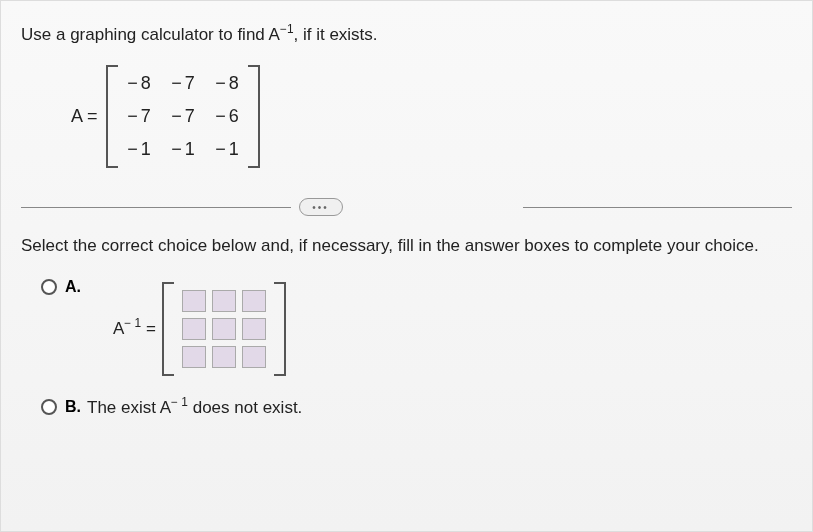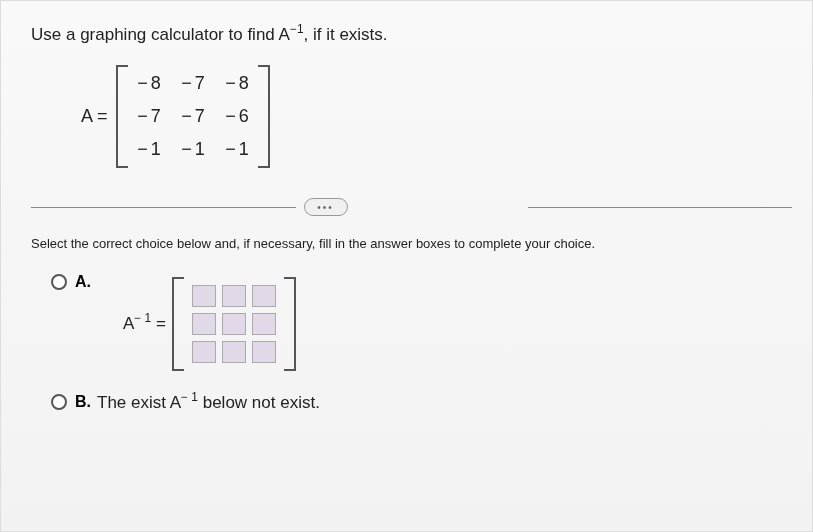--- a/index.html
+++ b/index.html
@@ -9,21 +9,21 @@
       font-family: Arial, Helvetica, sans-serif;
       background: #e8e8e8;
       width: 813px;
       height: 532px;
       overflow: hidden;
     }
     .page {
       background: linear-gradient(to bottom, #f9f9f9, #f2f2f2);
       width: 813px;
       height: 532px;
-      padding: 24px 20px 20px 30px;
+      padding: 24px 20px 20px 20px;
       position: relative;
       border: 1px solid #ddd;
     }
     .question-text {
       font-size: 17px;
       color: #222;
       margin-bottom: 20px;
     }
     .matrix-block {
       display: flex;
@@ -90,21 +90,21 @@
       align-items: center;
       justify-content: center;
       font-size: 10px;
       color: #666;
       margin-left: 8px;
       margin-right: 180px;
       letter-spacing: 2px;
       cursor: pointer;
     }
     .instruction {
-      font-size: 13px;
+      font-size: 17px;
       color: #222;
       margin-bottom: 20px;
     }
     .choice {
       display: flex;
       align-items: flex-start;
       margin-left: 20px;
       margin-bottom: 20px;
     }
     .radio {
@@ -239,17 +239,17 @@
           <div class="bracket-right"></div>
         </div>
       </div>
     </div>
   </div>
 
   <div class="choice">
     <div class="radio"></div>
     <div class="choice-letter">B.</div>
     <div class="choice-b-text">
-      <span>The exist A</span><sup>− 1</sup><span> below not exist.</span>
+      <span>The exist A</span><sup>− 1</sup><span> does not exist.</span>
     </div>
   </div>
 
 </div>
 
 </body></html>

